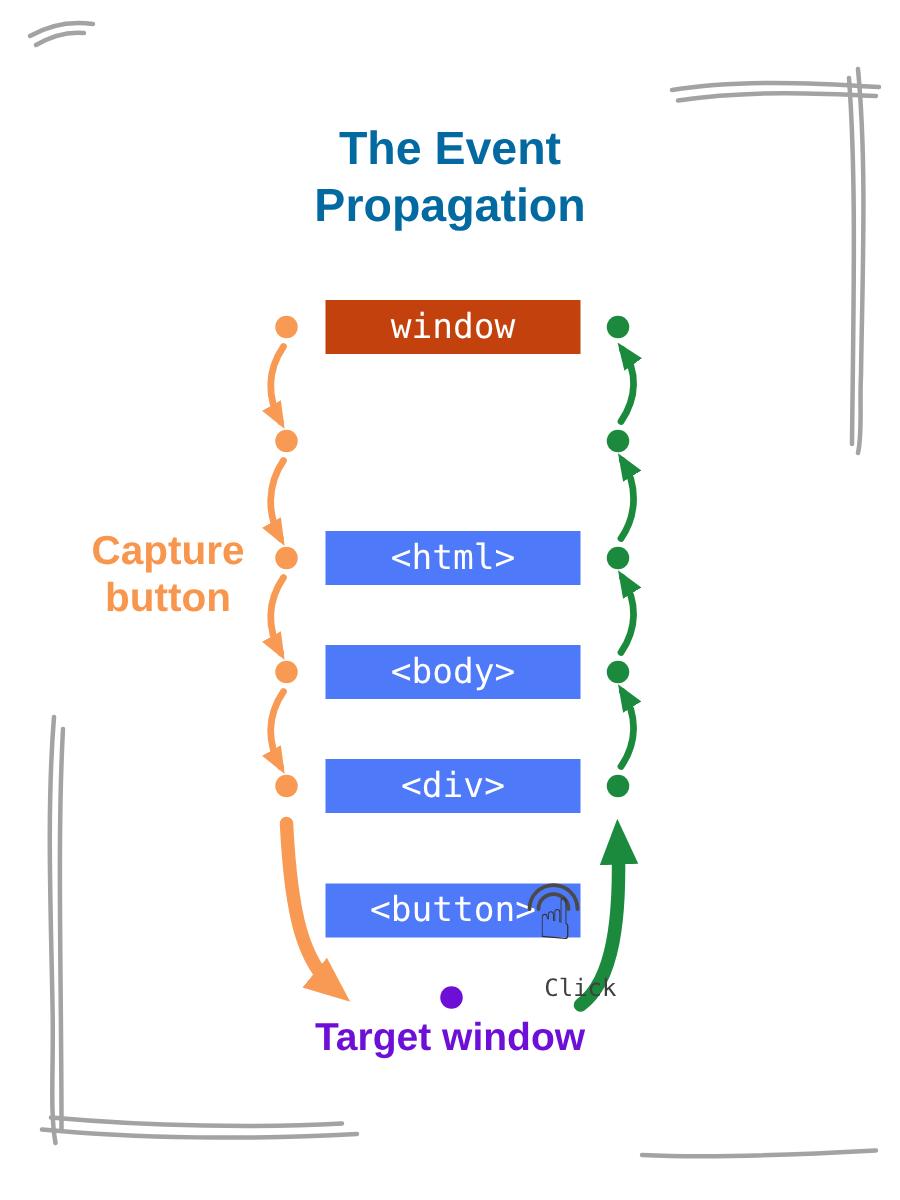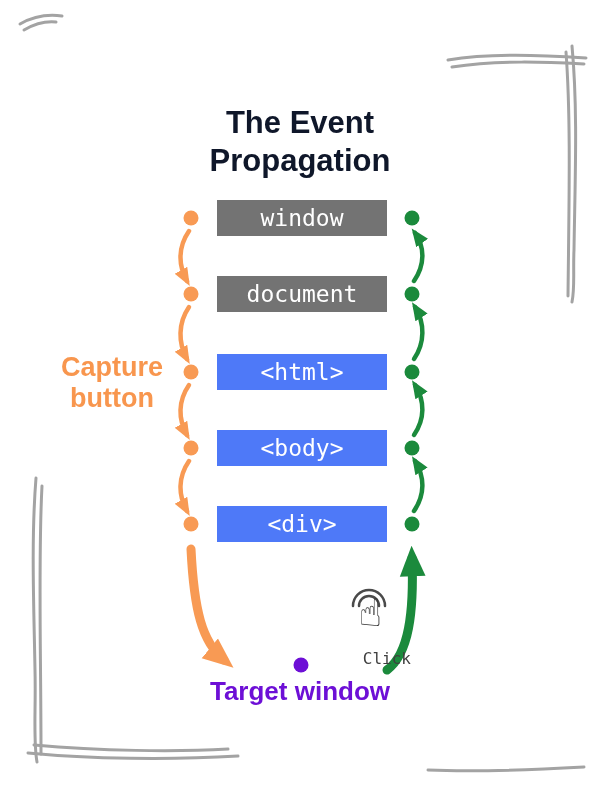--- a/index.html
+++ b/index.html
@@ -1,47 +1,47 @@
 <!DOCTYPE html>
 <html><head>
 <meta charset="utf-8">
 <style>
   html,body{margin:0;padding:0;background:#fff;}
   .canvas{position:relative;width:600px;height:800px;background:#ffffff;overflow:hidden;
           font-family:"Liberation Sans",sans-serif;}
   .title{position:absolute;left:180px;top:80px;width:240px;text-align:center;
-         font-size:31px;font-weight:bold;color:#0f172a;line-height:38px;z-index:2;margin-top:24px;}
+         font-size:31px;font-weight:bold;color:#0369a1;line-height:38px;z-index:2;}
   .box{position:absolute;left:217px;width:170px;height:36px;display:flex;align-items:center;
        justify-content:center;color:#ffffff;font-family:"DejaVu Sans Mono",monospace;
        font-size:23px;z-index:1;}
-  .dark{background:#737373}
+  .dark{background:#c2410c}
   .light{background:#4E79F8}
   .b0{top:200px}.b1{top:276px}.b2{top:354px}.b3{top:430px}.b4{top:506px}.b5{top:589px}
   .phase{position:absolute;font-weight:bold;text-align:center;z-index:2;}
   .capture{left:32px;top:352px;width:160px;font-size:27px;line-height:31px;color:#F8964E;}
   .bubble{left:412px;top:352px;width:160px;font-size:27px;line-height:31px;color:#1B8A3C;}
   .target{left:149px;top:676px;width:302px;font-size:26px;color:#6D0FD6;}
   .click{position:absolute;left:331px;top:649px;width:80px;text-align:right;
          font-family:"DejaVu Sans Mono",monospace;font-size:16px;color:#3F3F3F;z-index:6;}
   .hand{position:absolute;left:347px;top:594px;width:46px;text-align:center;font-size:38px;
         color:#333333;z-index:6;font-family:"DejaVu Sans",sans-serif;line-height:1;}
   svg.overlay{position:absolute;left:0;top:0;z-index:5;pointer-events:none;}
 </style>
 </head>
 <body>
 
 <div class="canvas">
 
   <div class="title">The Event Propagation</div>
 
   <div class="box dark b0">window</div>
-  <div class="box dark b1">document</div>
   <div class="box light b2">&lt;html&gt;</div>
   <div class="box light b3">&lt;body&gt;</div>
   <div class="box light b4">&lt;div&gt;</div>
+  <div class="box light b5">&lt;button&gt;</div>
 
   <div class="phase capture">Capture button</div>
   <div class="phase target">Target window</div>
   <div class="click">Click</div>
   <div class="hand">☝</div>
 
   <svg class="overlay" width="600" height="800" viewBox="0 0 600 800">
     <defs>
       <marker id="arrO" viewBox="0 0 10 10" refX="6.5" refY="5" markerWidth="4.2" markerHeight="4.2" orient="auto">
         <path d="M0,1.2 L9.5,5 L0,8.8 Z" fill="#F89A54"></path>

